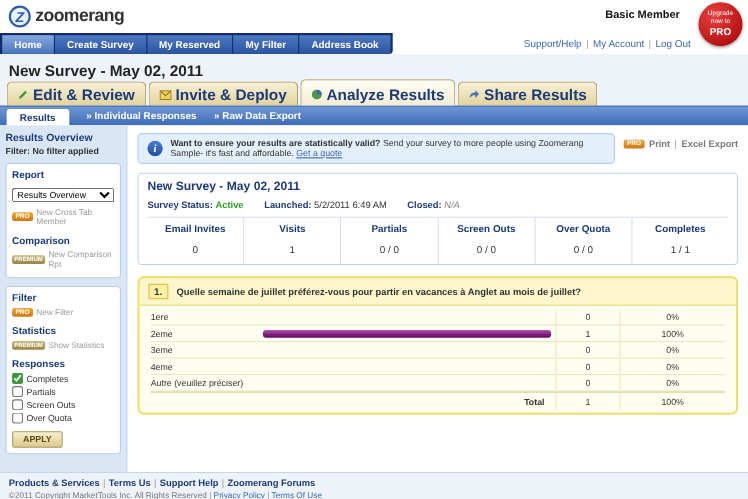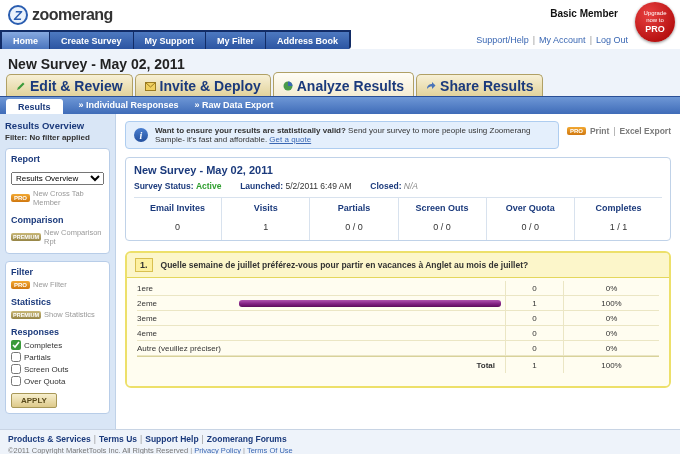--- a/index.html
+++ b/index.html
@@ -85,21 +85,21 @@
   .stat-cell { flex:1; text-align:center; padding:5px 2px 8px; border-right:1px solid #d8e2ee; }
   .stat-cell:last-child { border-right:none; }
   .stat-label { font-size:9px; font-weight:bold; color:#1b3a7c; margin-bottom:9px; }
   .stat-value { font-size:9px; color:#333; }
 
   
   .question-box { background:#fffbe2; border:2px solid #ede06a; border-radius:6px; margin-top:10px; overflow:hidden; }
   .q-header { display:flex; gap:8px; align-items:center; padding:5px 8px; border-bottom:1px solid #e4d75c; background:#fcf6ca; }
   .q-num { background:#fdf0a0; border:1px solid #d8c050; font-size:9px; font-weight:bold; padding:1px 4px; color:#333; flex-shrink:0; }
   .q-text { font-size:8.5px; font-weight:bold; color:#333; }
-  .q-body { padding:3px 10px 13px; background:#fffdf0; }
+  .q-body { padding:3px 10px 2px; background:#fffdf0; }
   .q-row { display:flex; align-items:stretch; border-bottom:1px solid #ebe6c4; height:15px; font-size:8px; color:#333; }
   .q-label { width:98px; display:flex; align-items:center; }
   .q-barzone { flex:1; display:flex; align-items:center; padding:0 4px; }
   .q-bar { height:7px; border-radius:3px; background:linear-gradient(#b055b0 0%, #822082 55%, #5c0c5c 100%); }
   .q-count { width:58px; border-left:1px solid #ebe6c4; display:flex; align-items:center; justify-content:center; }
   .q-pct { width:96px; border-left:1px solid #ebe6c4; display:flex; align-items:center; justify-content:center; }
   .q-totalrow { border-top:1px solid #d8d29a; border-bottom:none; height:17px; }
   .q-total-label { flex:1; display:flex; align-items:center; justify-content:flex-end; padding-right:10px; font-weight:bold; }
 
   
@@ -123,21 +123,21 @@
     <span class="u1">Upgrade</span>
     <span class="u2">now to</span>
     <span class="u3">PRO</span>
   </div>
 </div>
 
 <div class="navrow">
   <div class="navtabs">
     <a class="navtab active">Home</a>
     <a class="navtab">Create Survey</a>
-    <a class="navtab">My Support</a>
+    <a class="navtab">My Reserved</a>
     <a class="navtab">My Filter</a>
     <a class="navtab">Address Book</a>
   </div>
   <div class="navlinks">
     <a>Support/Help</a>
     <span class="sep">|</span>
     <a>My Account</a>
     <span class="sep">|</span>
     <a>Log Out</a>
   </div>

